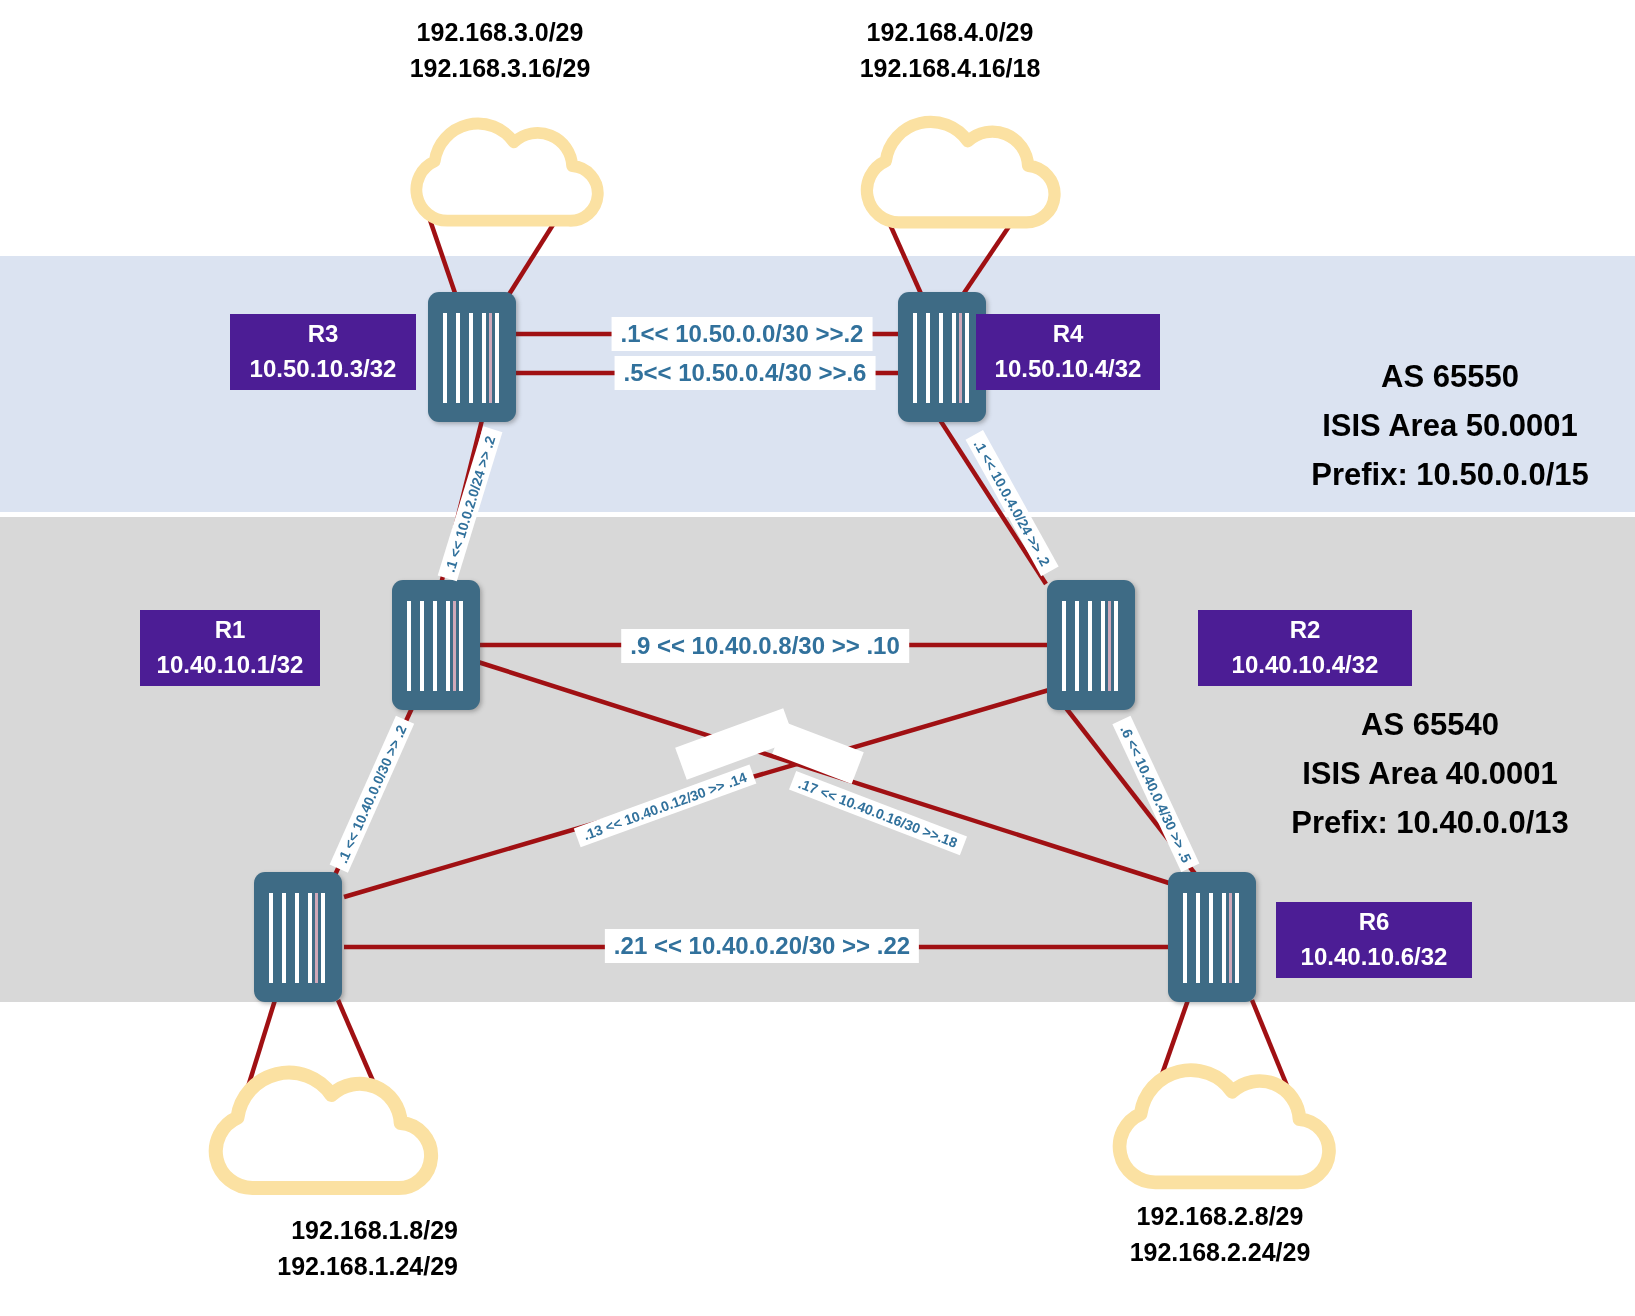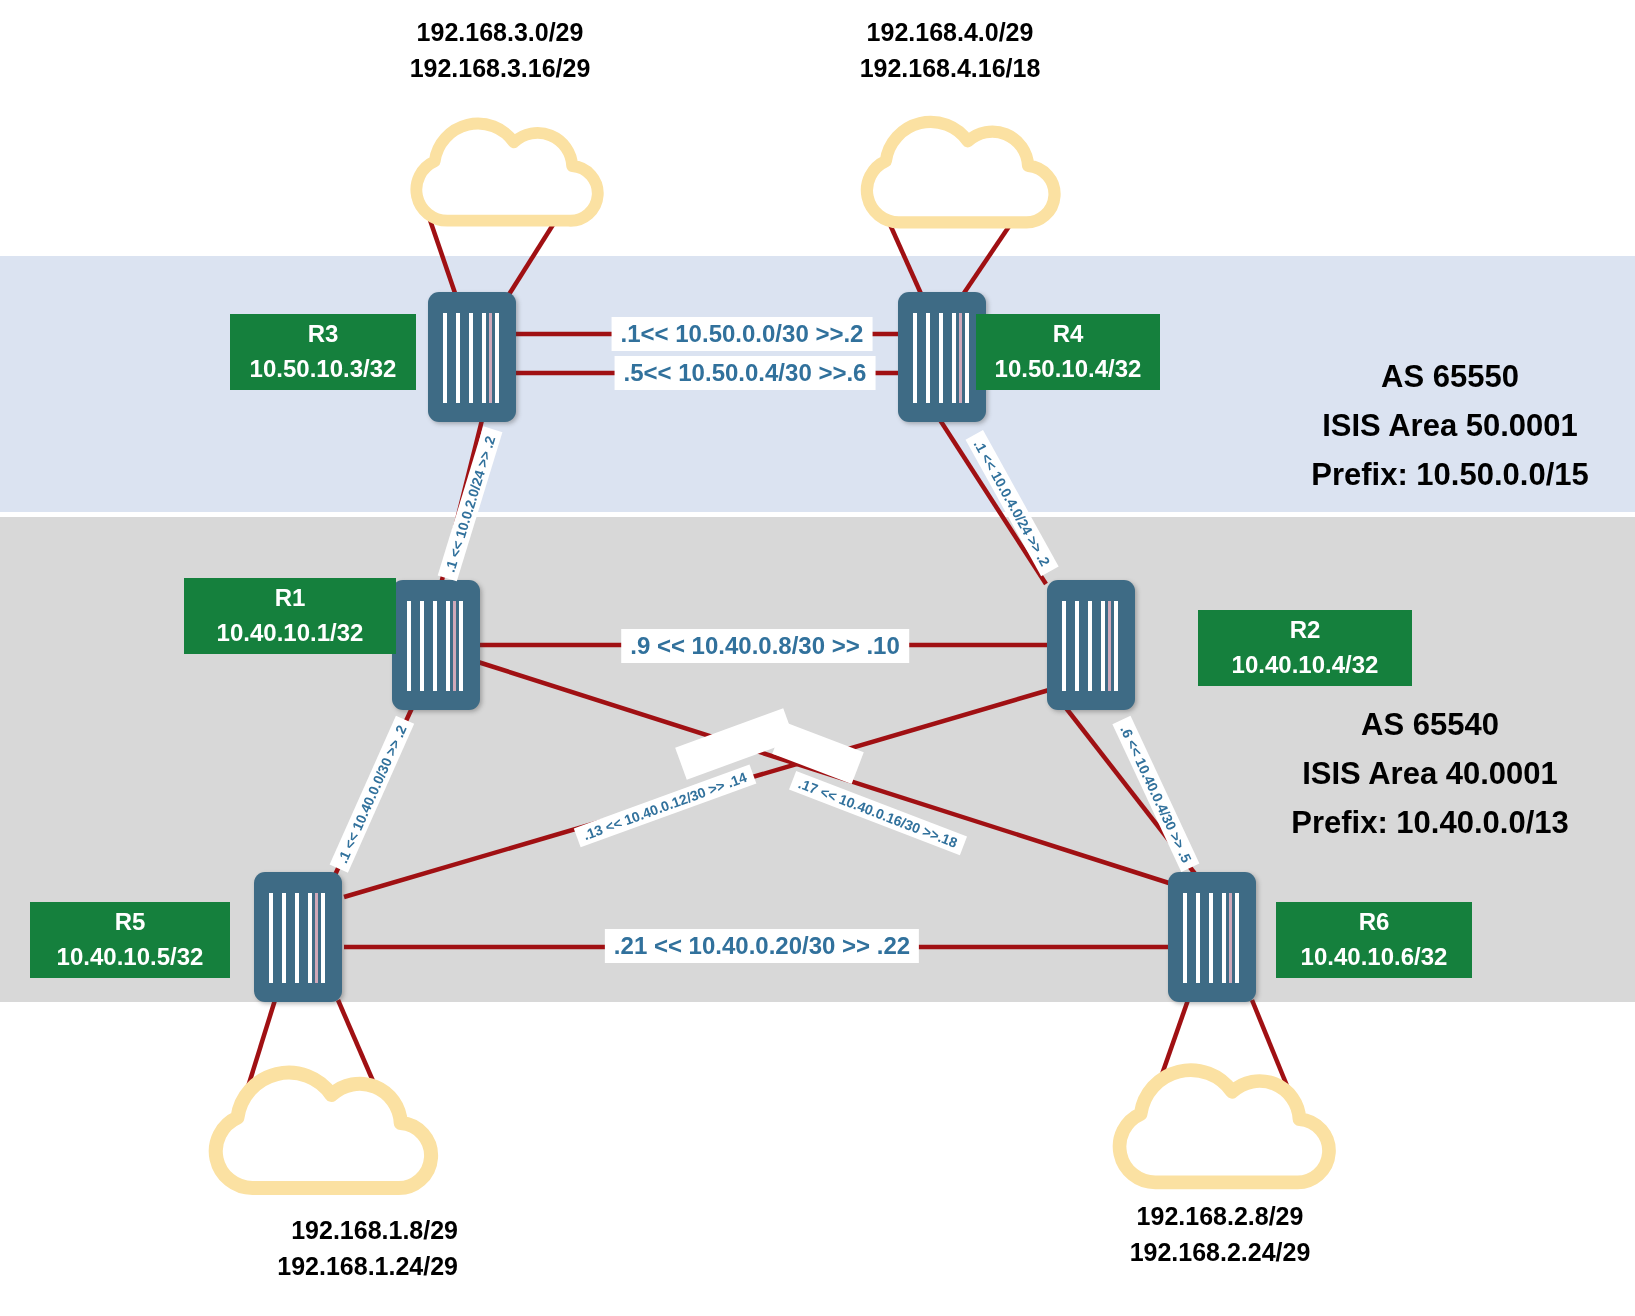--- a/index.html
+++ b/index.html
@@ -22,21 +22,21 @@
   .router .stripes {
     position:absolute; left:6px; right:8px; top:21px; bottom:19px;
     background:repeating-linear-gradient(to right, #3e6b85 0 9px, #ffffff 9px 13px);
   }
   .router .accent {
     position:absolute; right:24px; top:21px; bottom:19px; width:3px;
     background:#e9b3c2; opacity:.85;
   }
 
   .rlabel {
-    position:absolute; z-index:4; background:#15803d; color:#ffffff;
+    position:absolute; z-index:4; background:#4c1d95; color:#ffffff;
     font-weight:bold; font-size:24px; line-height:35px; text-align:center;
     padding-top:2px;
   }
 
   .cloud-label, .as-label {
     position:absolute; z-index:4; color:#000000; font-weight:bold; text-align:center;
   }
   .cloud-label { font-size:25px; line-height:36px; }
   .as-label { font-size:31px; line-height:49px; }
 
@@ -116,31 +116,27 @@
   </div>
 
   <div class="rlabel" style="left:230px; top:314px; width:186px; height:74px;">
     <div>R3</div>
     <div>10.50.10.3/32</div>
   </div>
   <div class="rlabel" style="left:976px; top:314px; width:184px; height:74px;">
     <div>R4</div>
     <div>10.50.10.4/32</div>
   </div>
-  <div class="rlabel" style="left:140px; top:578px; width:212px; height:74px;margin-left:44px;">
+  <div class="rlabel" style="left:140px; top:610px; width:180px; height:74px;">
     <div>R1</div>
     <div>10.40.10.1/32</div>
   </div>
   <div class="rlabel" style="left:1198px; top:610px; width:214px; height:74px;">
     <div>R2</div>
     <div>10.40.10.4/32</div>
-  </div>
-  <div class="rlabel" style="left:30px; top:902px; width:200px; height:74px;">
-    <div>R5</div>
-    <div>10.40.10.5/32</div>
   </div>
   <div class="rlabel" style="left:1276px; top:902px; width:196px; height:74px;">
     <div>R6</div>
     <div>10.40.10.6/32</div>
   </div>
 
   <div class="cloud-label" style="left:350px; top:14px; width:300px;">
     <div>192.168.3.0/29</div>
     <div>192.168.3.16/29</div>
   </div>

